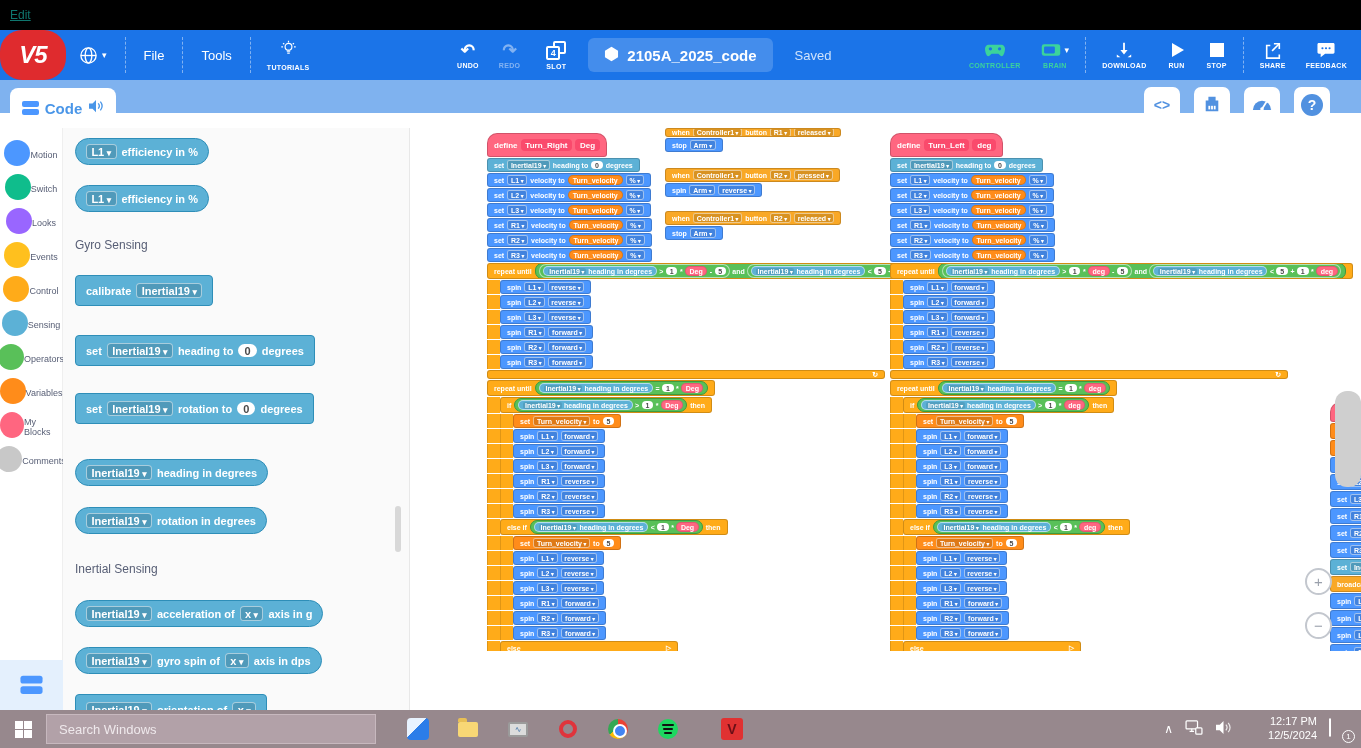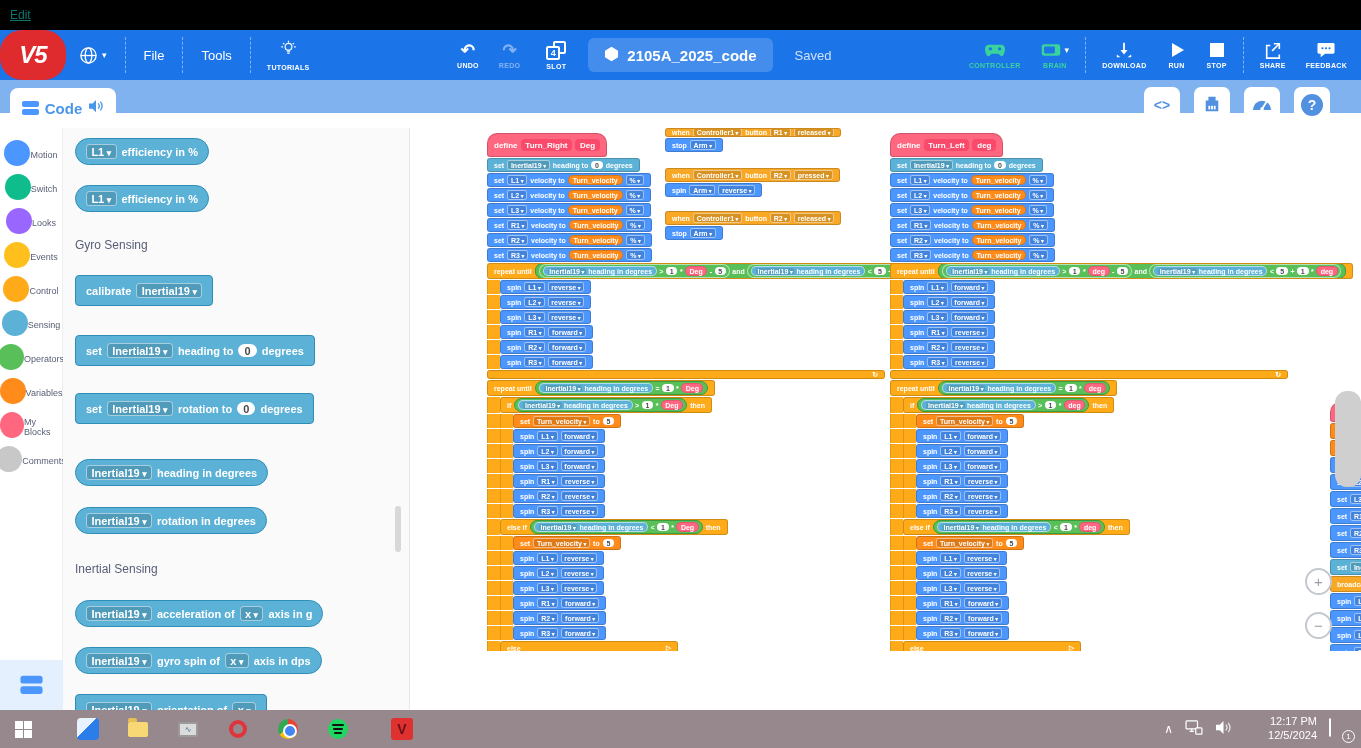--- a/index.html
+++ b/index.html
@@ -1276,20 +1276,23 @@
 
   <div id="taskbar">
     <div id="startbtn">
         <span class="winlogo">
           <i></i>
           <i></i>
           <i></i>
           <i></i>
         </span>
       </div>
+    <div id="searchbox">
+        <span>Search Windows</span>
+      </div>
     <div id="task-icons">
       <div class="tico">
           <span class="app1"></span>
         </div>
       <div class="tico">
           <span class="folder"></span>
         </div>
       <div class="tico">
           <span class="monitor">∿</span>
         </div>

